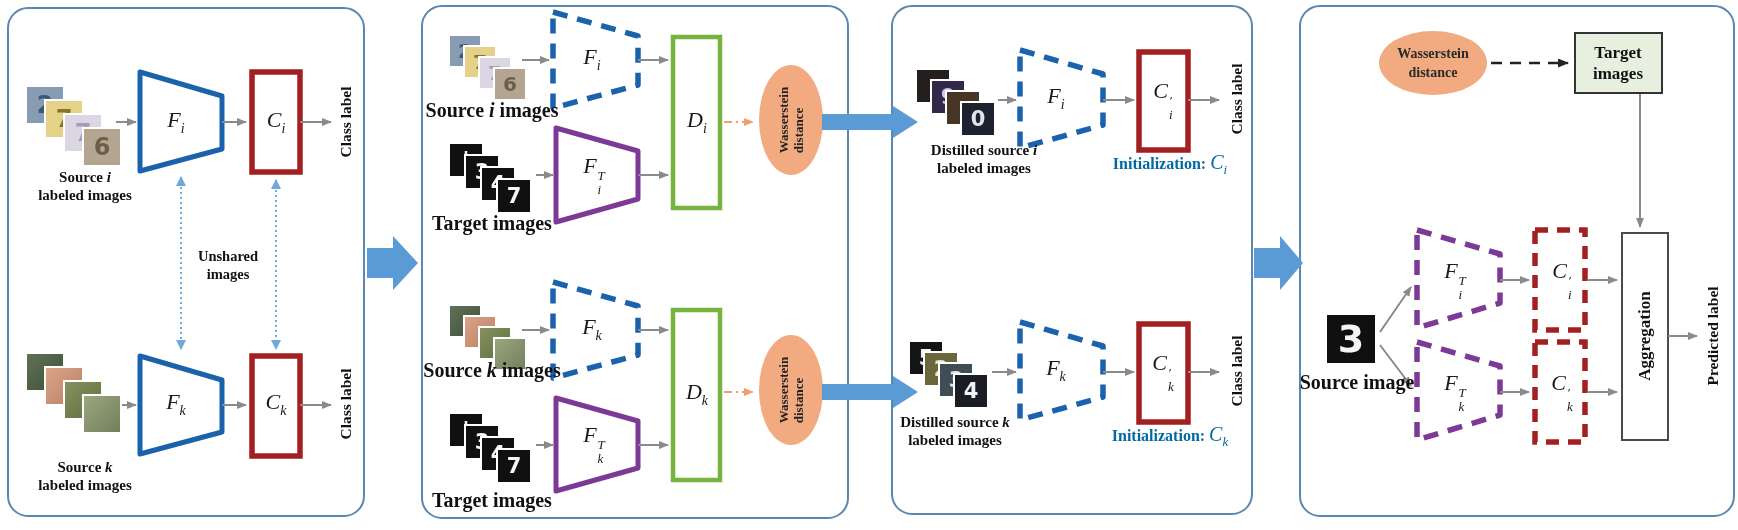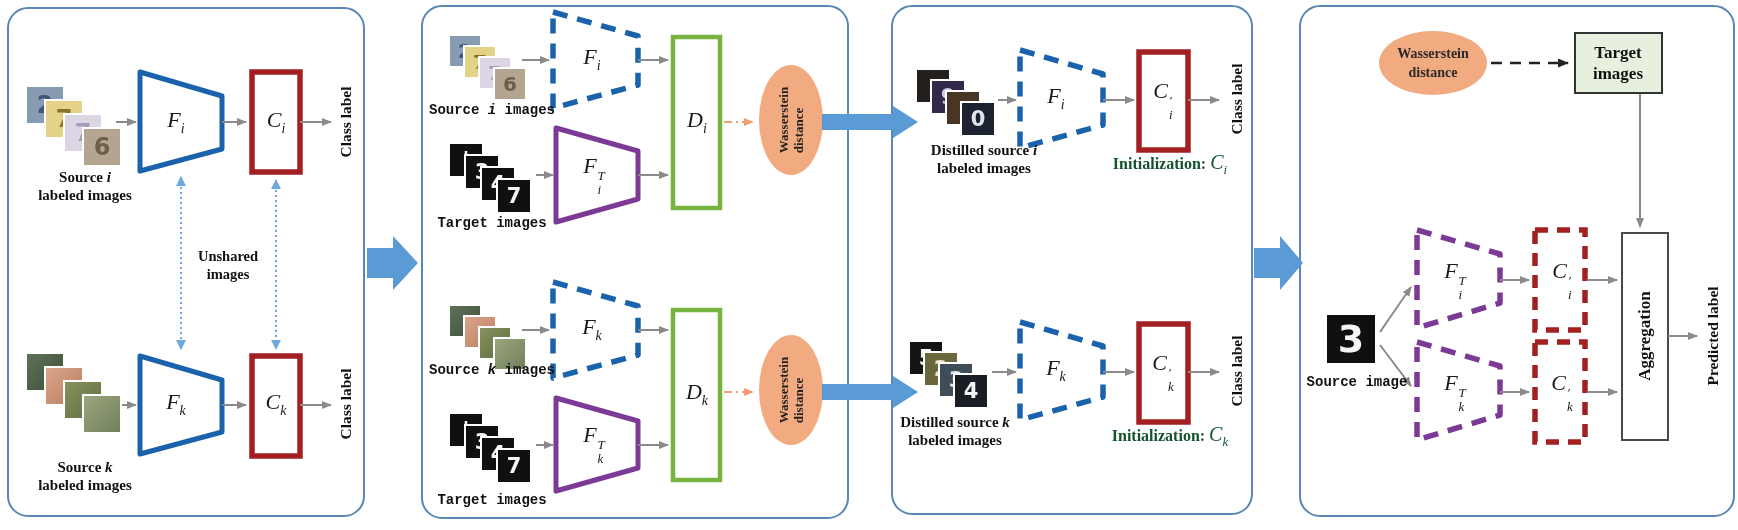--- a/index.html
+++ b/index.html
@@ -4,21 +4,21 @@
 <style>
   html,body{margin:0;padding:0;background:#fff;}
   .stage{position:relative;width:1738px;height:530px;background:#fff;overflow:hidden;
          font-family:"Liberation Serif",serif;}
   svg.overlay{position:absolute;left:0;top:0;}
   .lbl{position:absolute;transform:translate(-50%,-50%);white-space:nowrap;text-align:center;color:#111;}
   .math{font-family:"Liberation Serif",serif;font-style:italic;font-size:22px;color:#1a1a1a;}
   .math sub{font-size:14px;font-style:italic;}
   .ss{display:inline-flex;flex-direction:column;align-items:flex-start;font-size:13px;line-height:1.05;
       vertical-align:-7px;margin-left:1px;font-style:italic;}
-  .cap{font-weight:bold;font-size:14px;line-height:18px;color:#111;font-family:Liberation Mono, monospace;}
+  .cap{font-weight:bold;font-size:20px;line-height:18px;color:#111;}
   .cap i{font-style:italic;}
   .capblock{position:absolute;transform:translate(-50%,-50%);text-align:center;white-space:nowrap;
             font-weight:bold;font-size:15px;line-height:18px;color:#111;}
   .vlbl{position:absolute;writing-mode:vertical-rl;transform:translate(-50%,-50%) rotate(180deg);
         font-weight:bold;font-size:15.5px;color:#111;white-space:nowrap;}
   .vlbl2{position:absolute;writing-mode:vertical-rl;transform:translate(-50%,-50%) rotate(180deg);
          font-weight:bold;font-size:13px;line-height:15px;color:#222;}
   .agg-lbl{font-size:17px;}
   .tile{position:absolute;border:2px solid #fff;display:flex;align-items:center;justify-content:center;
         font-family:"DejaVu Sans",sans-serif;font-weight:bold;box-sizing:border-box;}
@@ -32,21 +32,21 @@
   .sk-b{background:linear-gradient(135deg,#dba489,#b97f62)}
   .sk-c{background:linear-gradient(135deg,#86925f,#5f6e3f)}
   .sk-d{background:linear-gradient(135deg,#9aa67e,#71805c)}
   .tg{background:#101010;color:#f5f5f5}
   .di-a{background:#241f1c;color:#6a6158}.di-b{background:#32284a;color:#cfc8e8}
   .di-c{background:#473526;color:#e8ddc8}.di-d{background:#1c2230;color:#e0e4ee}
   .dk-a{background:#141414;color:#f0f0f0}.dk-b{background:#6b673c;color:#e8e4d0}
   .dk-c{background:#3f4d57;color:#dfe7ed}.dk-d{background:#1a1d24;color:#f0f2f5}
   .dw{font-size:17px;line-height:21px;}
   .ws-h{font-size:14px;line-height:19px;font-weight:bold;color:#2a2a2a;}
-  .init{font-weight:bold;font-size:16px;color:#14532d;}
+  .init{font-weight:bold;font-size:16px;color:#0369a1;}
   .init .m{font-weight:normal;font-style:italic;font-size:20px;}
   .init .m sub{font-size:13px;}
 </style>
 </head>
 <body>
 
 <div class="stage">
 
 <svg class="overlay" width="1738" height="530" viewBox="0 0 1738 530">
   <defs>

